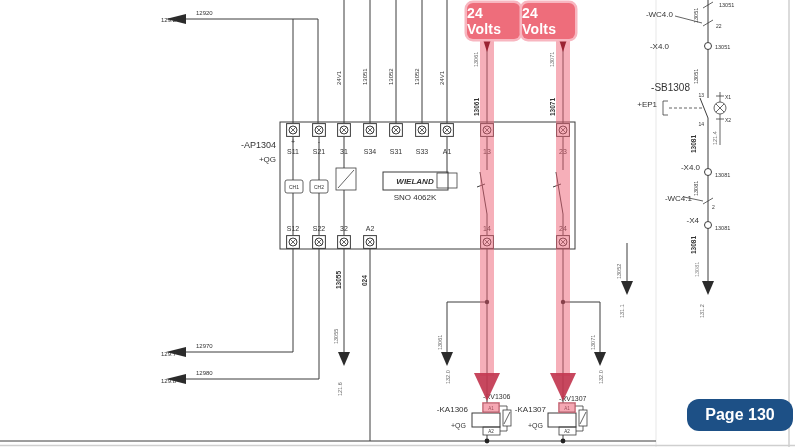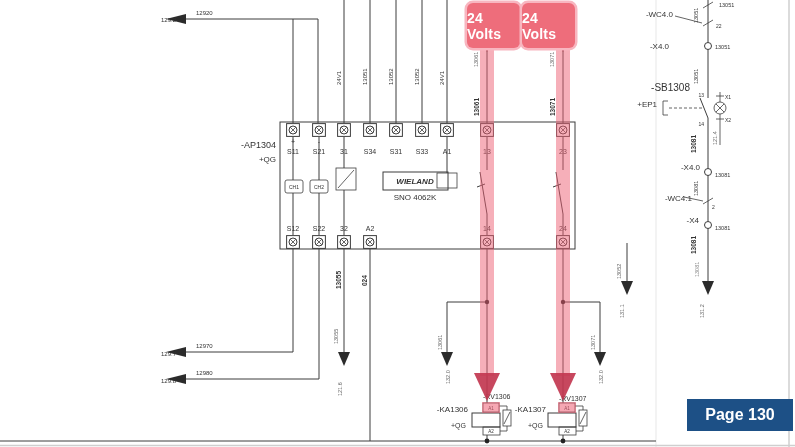--- a/index.html
+++ b/index.html
@@ -16,32 +16,32 @@
   .frame1{stroke:#e7e7e7;stroke-width:1;fill:none;}
   .frame2{stroke:#cfcfcf;stroke-width:1.5;fill:none;}
   .blackfill{fill:#2b2b2b;}
   .dot{fill:#222;}
   .wcircle{fill:#ffffff;stroke:var(--line);stroke-width:1;}
   .band{fill:var(--highlight);fill-opacity:0.5;}
   .a1hl{fill:var(--highlight);fill-opacity:0.55;}
   .arrtop{fill:var(--arrow_top);}
   .arrbig{fill:var(--arrow_big);fill-opacity:0.92;}
   .vbadge{
-    position:absolute;top:3px;width:53px;height:45px;
+    position:absolute;top:3px;width:53px;height:36px;
     background:var(--badge_bg);border-radius:6px;
     box-shadow:0 0 0 2.5px var(--badge_halo);
     color:var(--badge_text);font-weight:bold;font-size:14px;
     display:flex;align-items:center;justify-content:center;
     letter-spacing:0.2px;
   }
   .pagebadge{
     position:absolute;left:687px;top:399px;width:106px;height:32px;
     background:var(--page_badge_bg);color:var(--page_badge_text);
     font-weight:bold;font-size:16px;
-    display:flex;align-items:center;justify-content:center;
+    display:flex;align-items:center;justify-content:center;border-radius:12px;
   }
 </style>
 </head>
 <body>
 
 <div id="stage">
 
   <svg width="795" height="447" viewBox="0 0 795 447" xmlns="http://www.w3.org/2000/svg">
     <defs>
       <symbol id="screw" viewBox="0 0 14 14">

